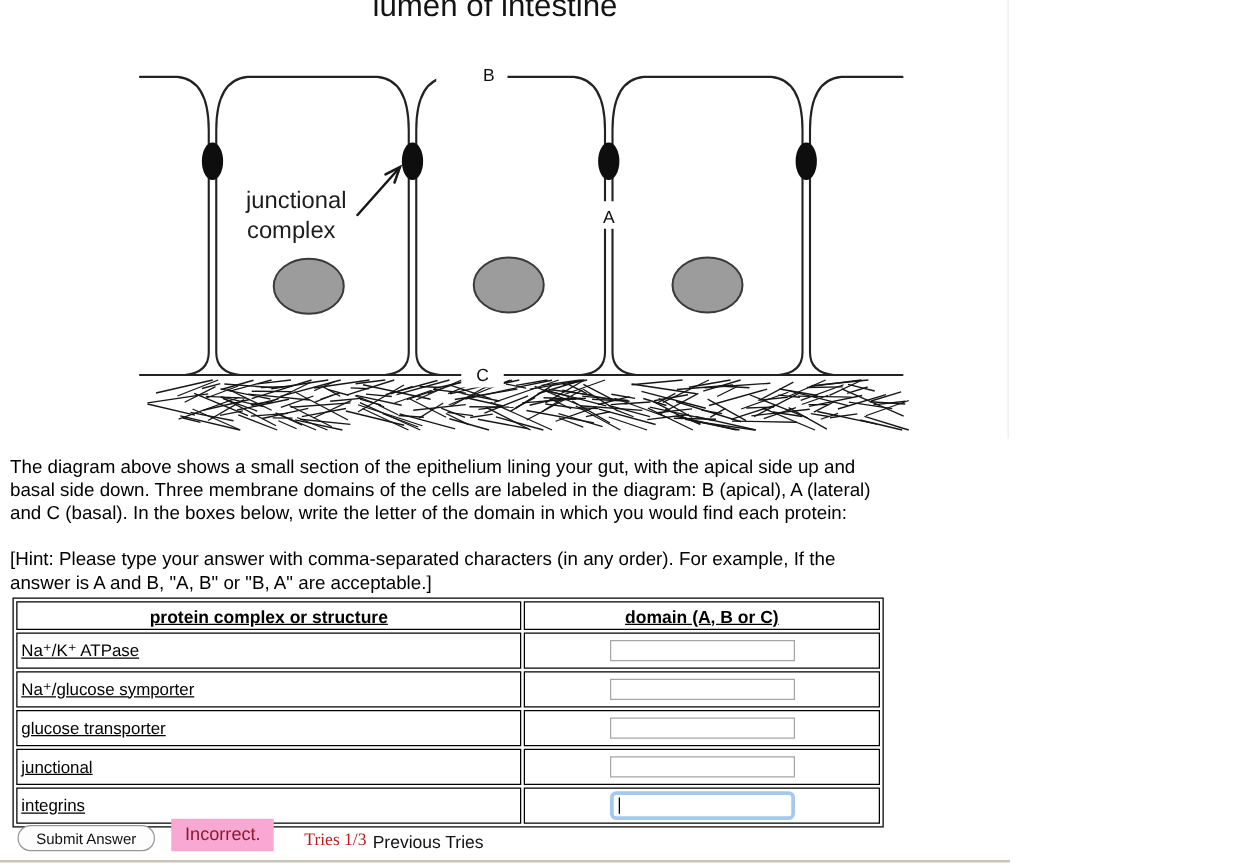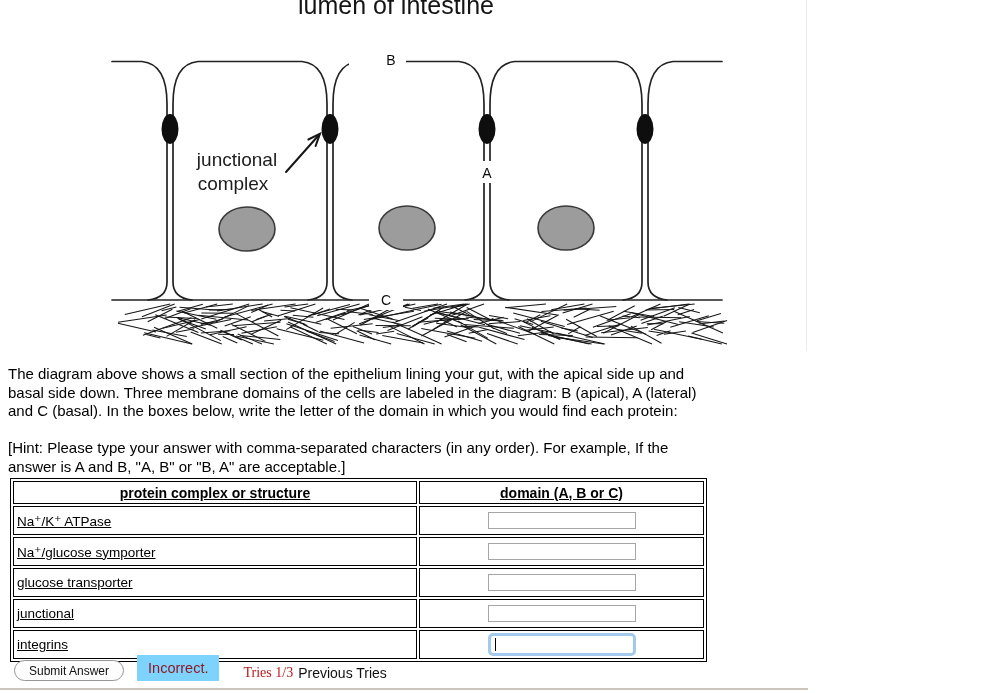--- a/index.html
+++ b/index.html
@@ -396,19 +396,19 @@
           <input class="ans" type="text" style="">
           <span class="caret"></span>
         </div>
       </td>
     </tr>
   </tbody>
     </table>
 
   <div id="actions">
     <button id="submit-btn">Submit Answer</button>
-    <span id="status-badge" style="background: #7dd3fc; color: rgb(140, 26, 40);">Incorrect.</span>
+    <span id="status-badge" style="background: #f9a8d4; color: rgb(140, 26, 40);">Incorrect.</span>
     <span id="tries">Tries 1/3</span>
     <span id="prev-tries">Previous Tries</span>
   </div>
 
   <div id="bottom-rule"></div>
 </div>
 
 </body></html>

